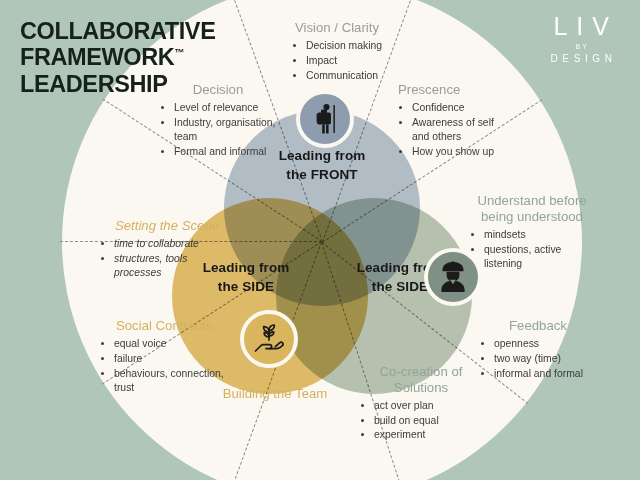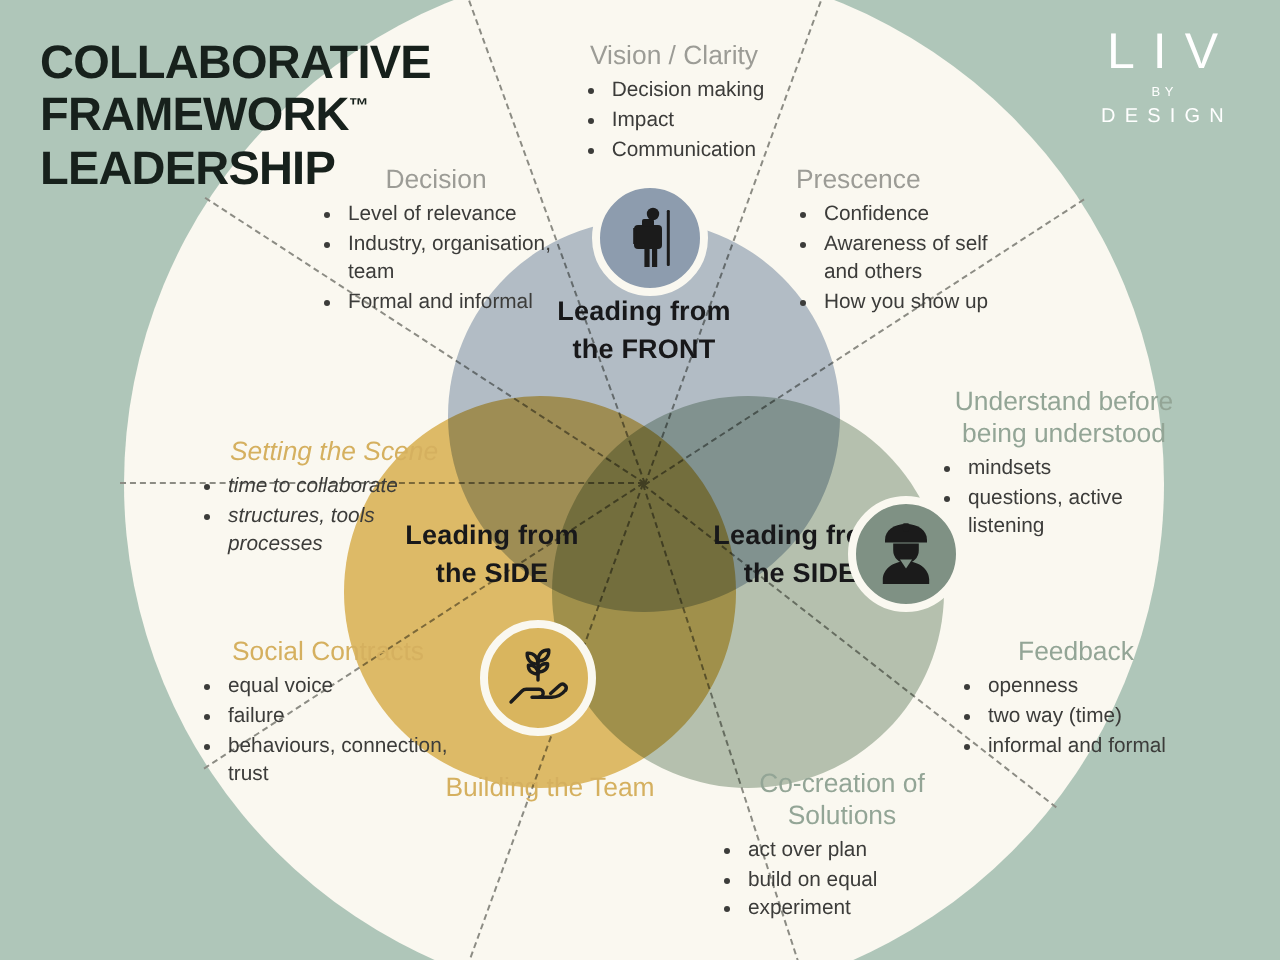--- a/index.html
+++ b/index.html
@@ -196,21 +196,21 @@
   .seg-prescence{ left: 398px; top: 82px;  width: 108px; }
   .seg-prescence .seg-head { text-align: left; }
 
   .seg-understand { left: 470px; top: 193px; width: 124px; }
   .seg-understand .seg-head { text-align: center; }
 
   .seg-feedback { left: 480px; top: 318px; width: 116px; }
   .seg-feedback .seg-head { text-align: center; }
 
   .seg-cocreate { left: 360px; top: 364px; width: 122px; }
-  .seg-cocreate .seg-head { text-align: center; margin-top: 20px; }
+  .seg-cocreate .seg-head { text-align: center; }
 
   .seg-building { left: 205px; top: 386px; width: 140px; }
   .seg-building .seg-head { text-align: center; }
 
   .seg-social   { left: 100px; top: 318px; width: 128px; }
   .seg-social .seg-head { text-align: center; }
 
   .seg-scene    { left: 100px; top: 218px; width: 134px; font-style: italic; }
   .seg-scene .seg-head { text-align: center; }
 </style>

